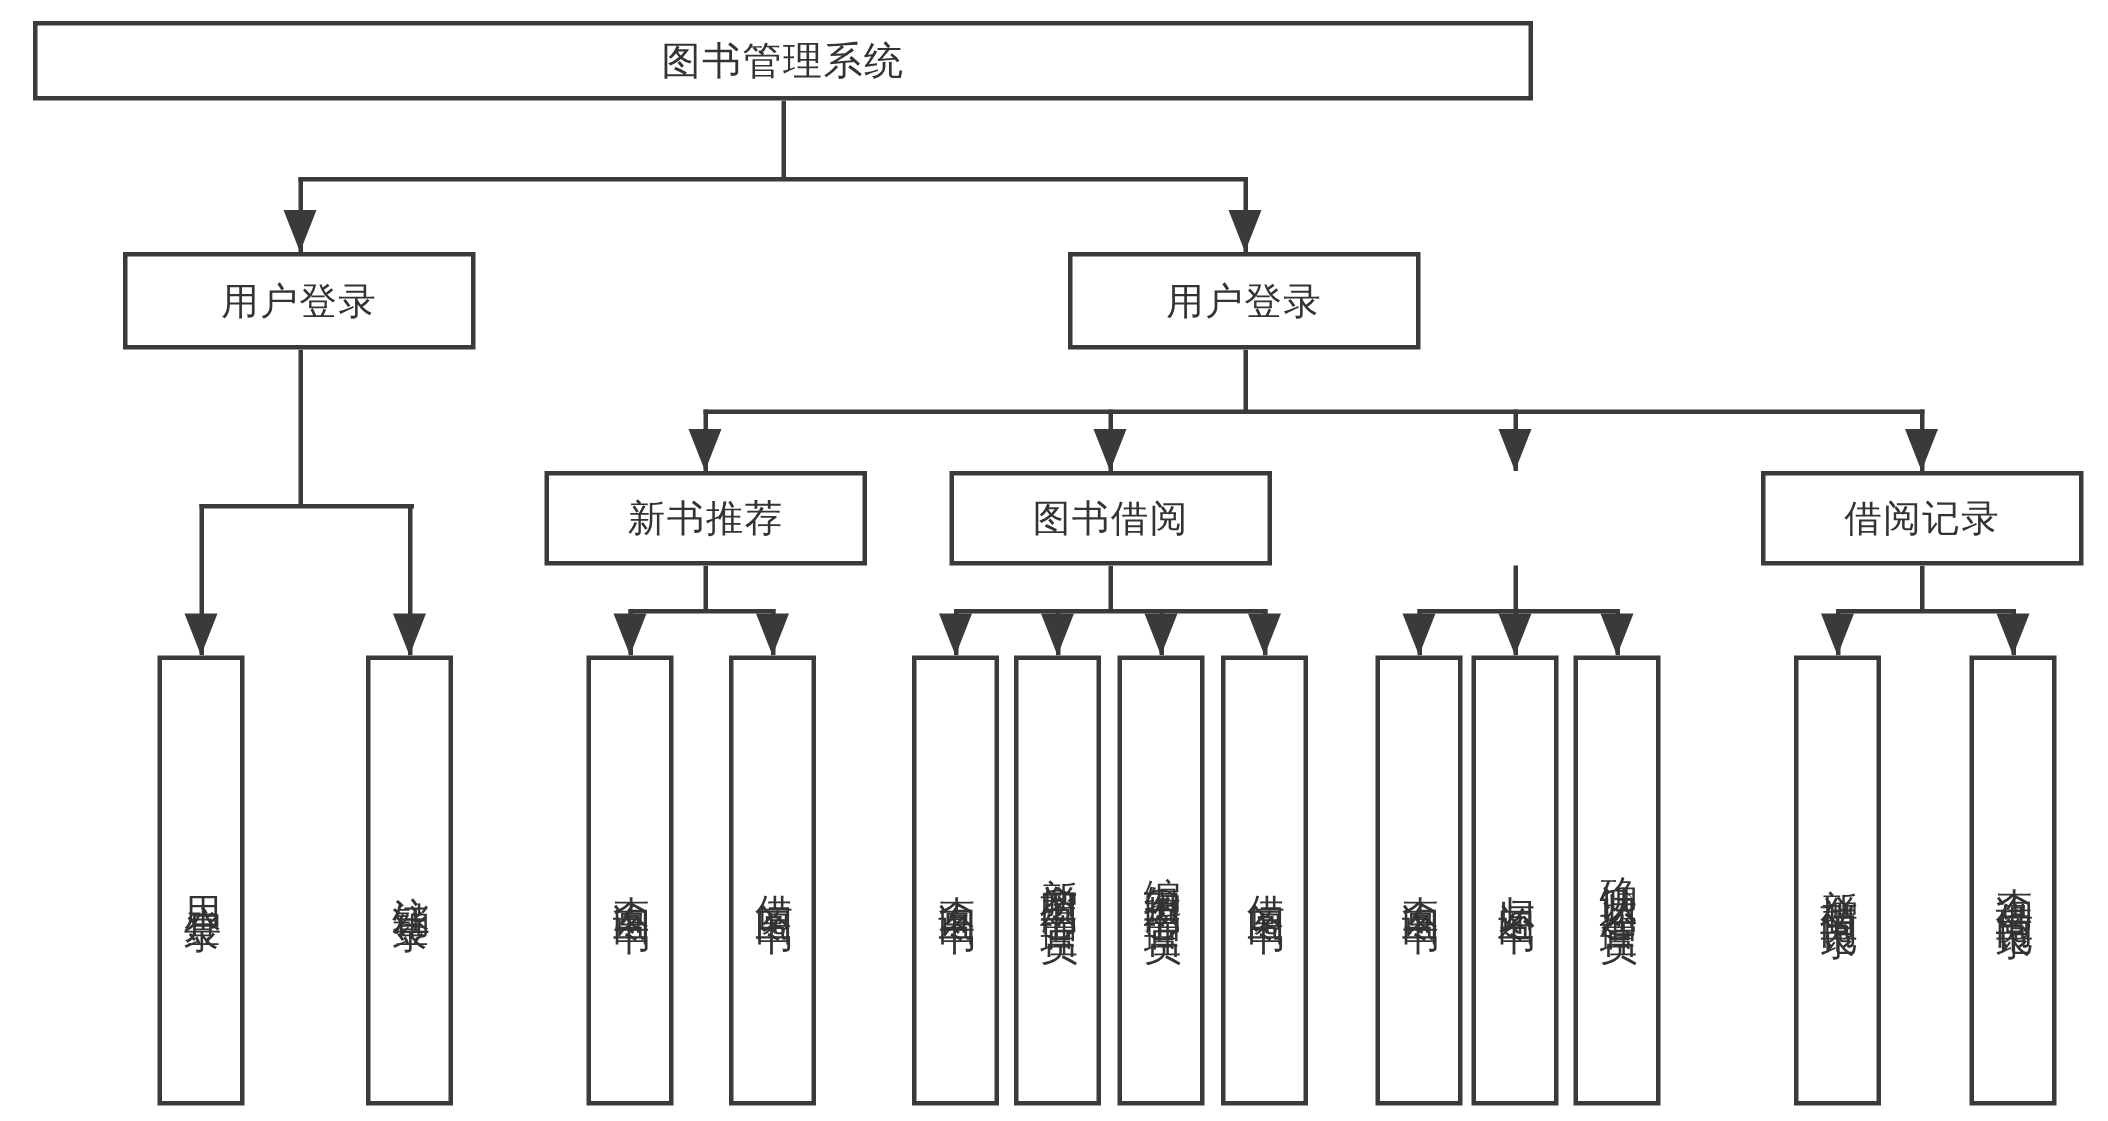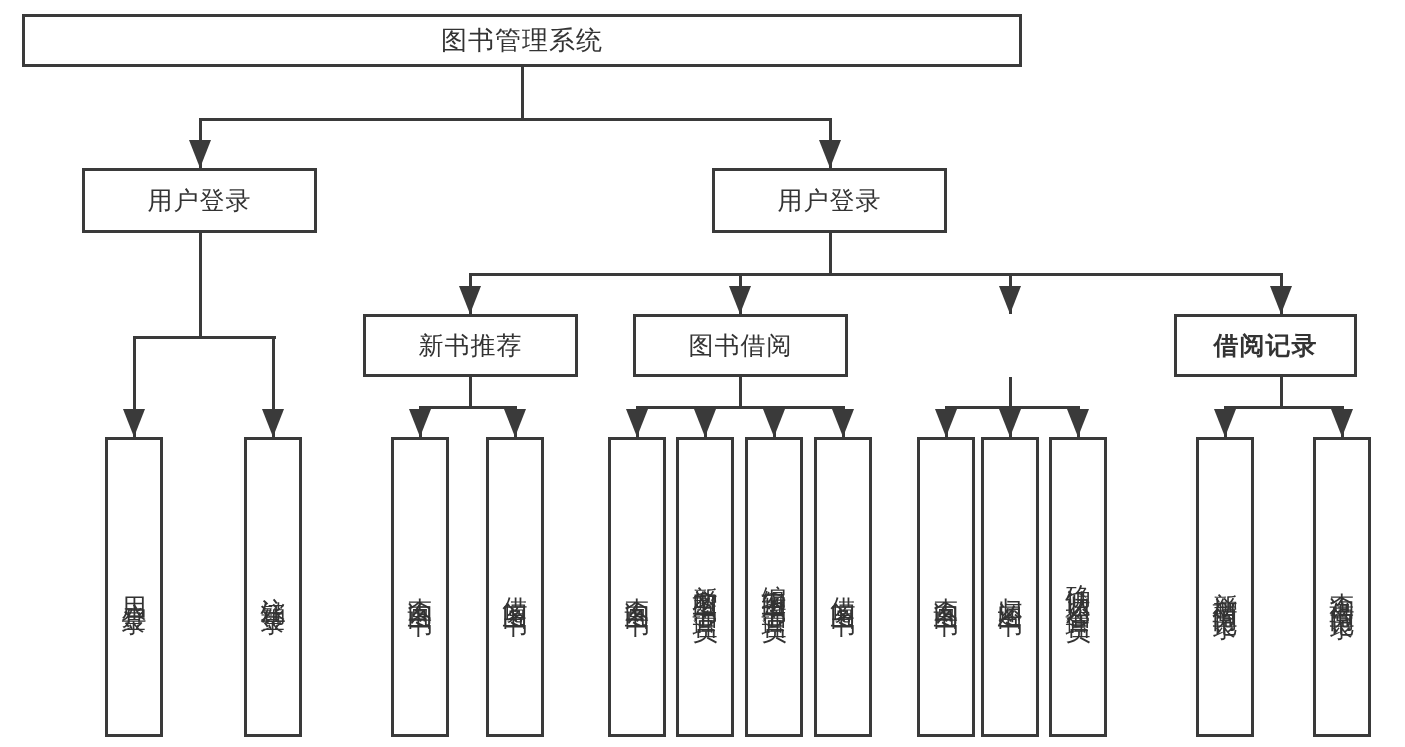--- a/index.html
+++ b/index.html
@@ -163,21 +163,21 @@
 
   <div class="box-h" style="left:363px; top:314px; width:215px; height:63px;">
     <span class="label">新书推荐</span>
   </div>
 
   <div class="box-h" style="left:633px; top:314px; width:215px; height:63px;">
     <span class="label">图书借阅</span>
   </div>
 
 
-  <div class="box-h" style="left:1174px; top:314px; width:183px; height:63px;font-weight:bold;">
+  <div class="box-h" style="left:1174px; top:314px; width:215px; height:63px;">
     <span class="label">借阅记录</span>
   </div>
 
   <div class="box-v" style="left:105px;">
     <span class="label">用户登录</span>
   </div>
   <div class="box-v" style="left:244px;">
     <span class="label">注销登录</span>
   </div>
 

